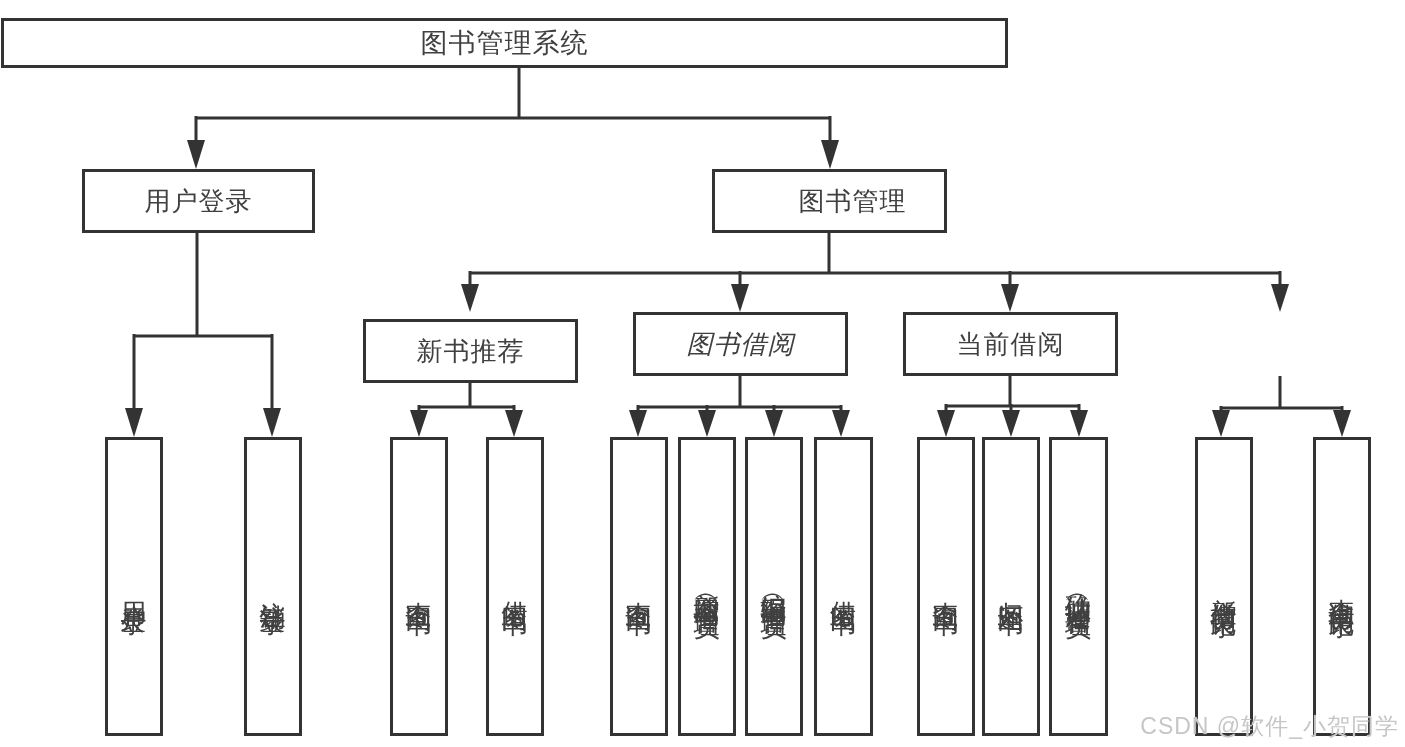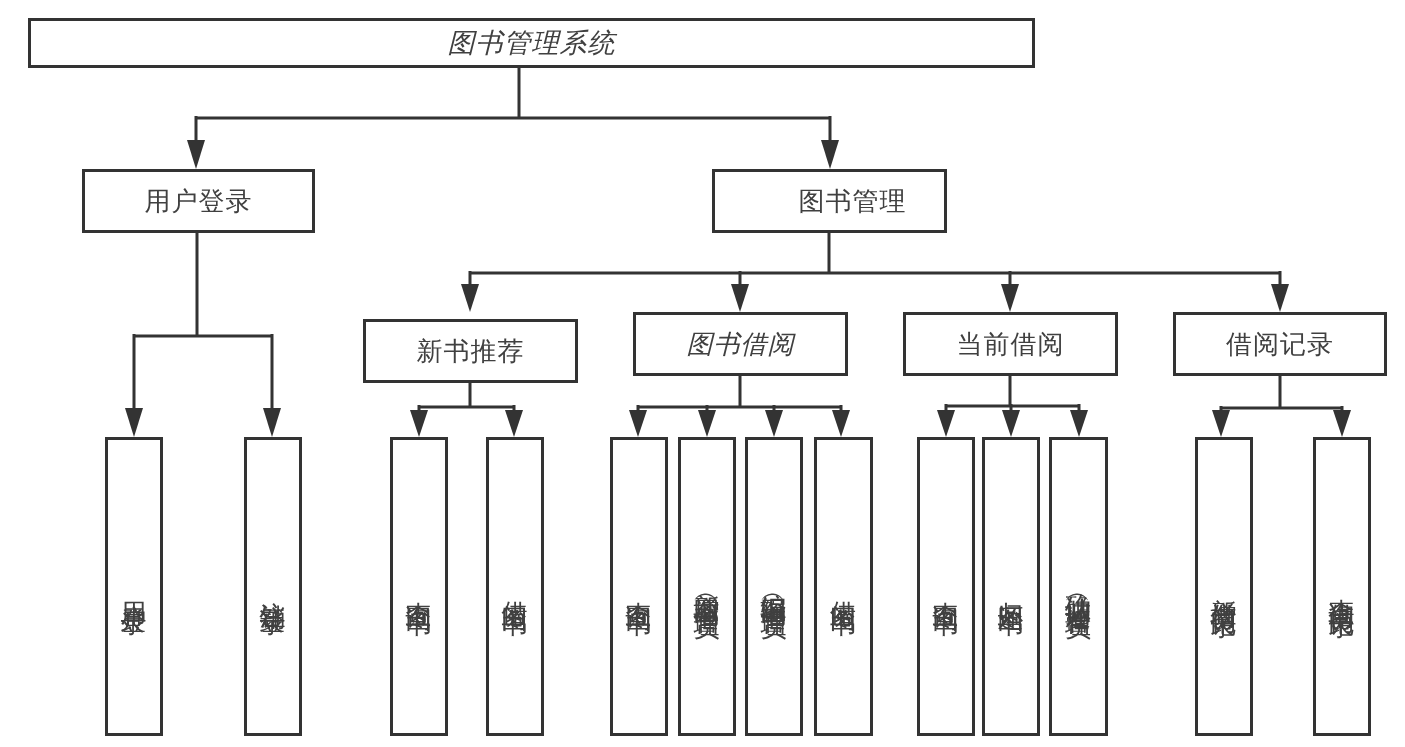--- a/index.html
+++ b/index.html
@@ -110,29 +110,28 @@
       <polygon points="1070,410 1088,410 1079,437"></polygon>
     </g>
 
     <g>
       <path d="M1280,376 V408 M1221,408 H1342 M1221,406 V411 M1342,406 V411"></path>
       <polygon points="1212,410 1230,410 1221,437"></polygon>
       <polygon points="1333,410 1351,410 1342,437"></polygon>
     </g>
   </svg>
 
-  <div class="node box-h title" style="left:28px; top:18px; width:1007px; height:50px;font-style:italic;">图书管理系统</div>
+  <div class="node box-h title" style="left:1px; top:18px; width:1007px; height:50px;">图书管理系统</div>
 
   <div class="node box-h" style="left:82px; top:169px; width:233px; height:64px;">用户登录</div>
   <div class="node box-h" style="left:712px; top:169px; width:235px; height:64px;padding-left:46px;">图书管理</div>
 
   <div class="node box-h" style="left:363px; top:312px; width:215px; height:64px;margin-top:7px;">新书推荐</div>
   <div class="node box-h" style="left:633px; top:312px; width:215px; height:64px;font-style:italic;">图书借阅</div>
   <div class="node box-h" style="left:903px; top:312px; width:215px; height:64px;">当前借阅</div>
-  <div class="node box-h" style="left:1173px; top:312px; width:214px; height:64px;">借阅记录</div>
 
   <div class="node box-v" style="left:105px; top:437px; width:58px; height:299px;">
     <span class="vtext">用户登录</span>
   </div>
   <div class="node box-v" style="left:244px; top:437px; width:58px; height:299px;">
     <span class="vtext">注销登录</span>
   </div>
 
   <div class="node box-v" style="left:390px; top:437px; width:58px; height:299px;">
     <span class="vtext">查询图书</span>
@@ -164,14 +163,15 @@
     <span class="vtext">确认归还（管理员）</span>
   </div>
 
   <div class="node box-v" style="left:1195px; top:437px; width:58px; height:299px;">
     <span class="vtext">新增借阅记录</span>
   </div>
   <div class="node box-v" style="left:1313px; top:437px; width:58px; height:299px;">
     <span class="vtext">查询借阅记录</span>
   </div>
 
+  <div class="watermark">CSDN @软件_小贺同学</div>
 
 </div>
 
 </body></html>

